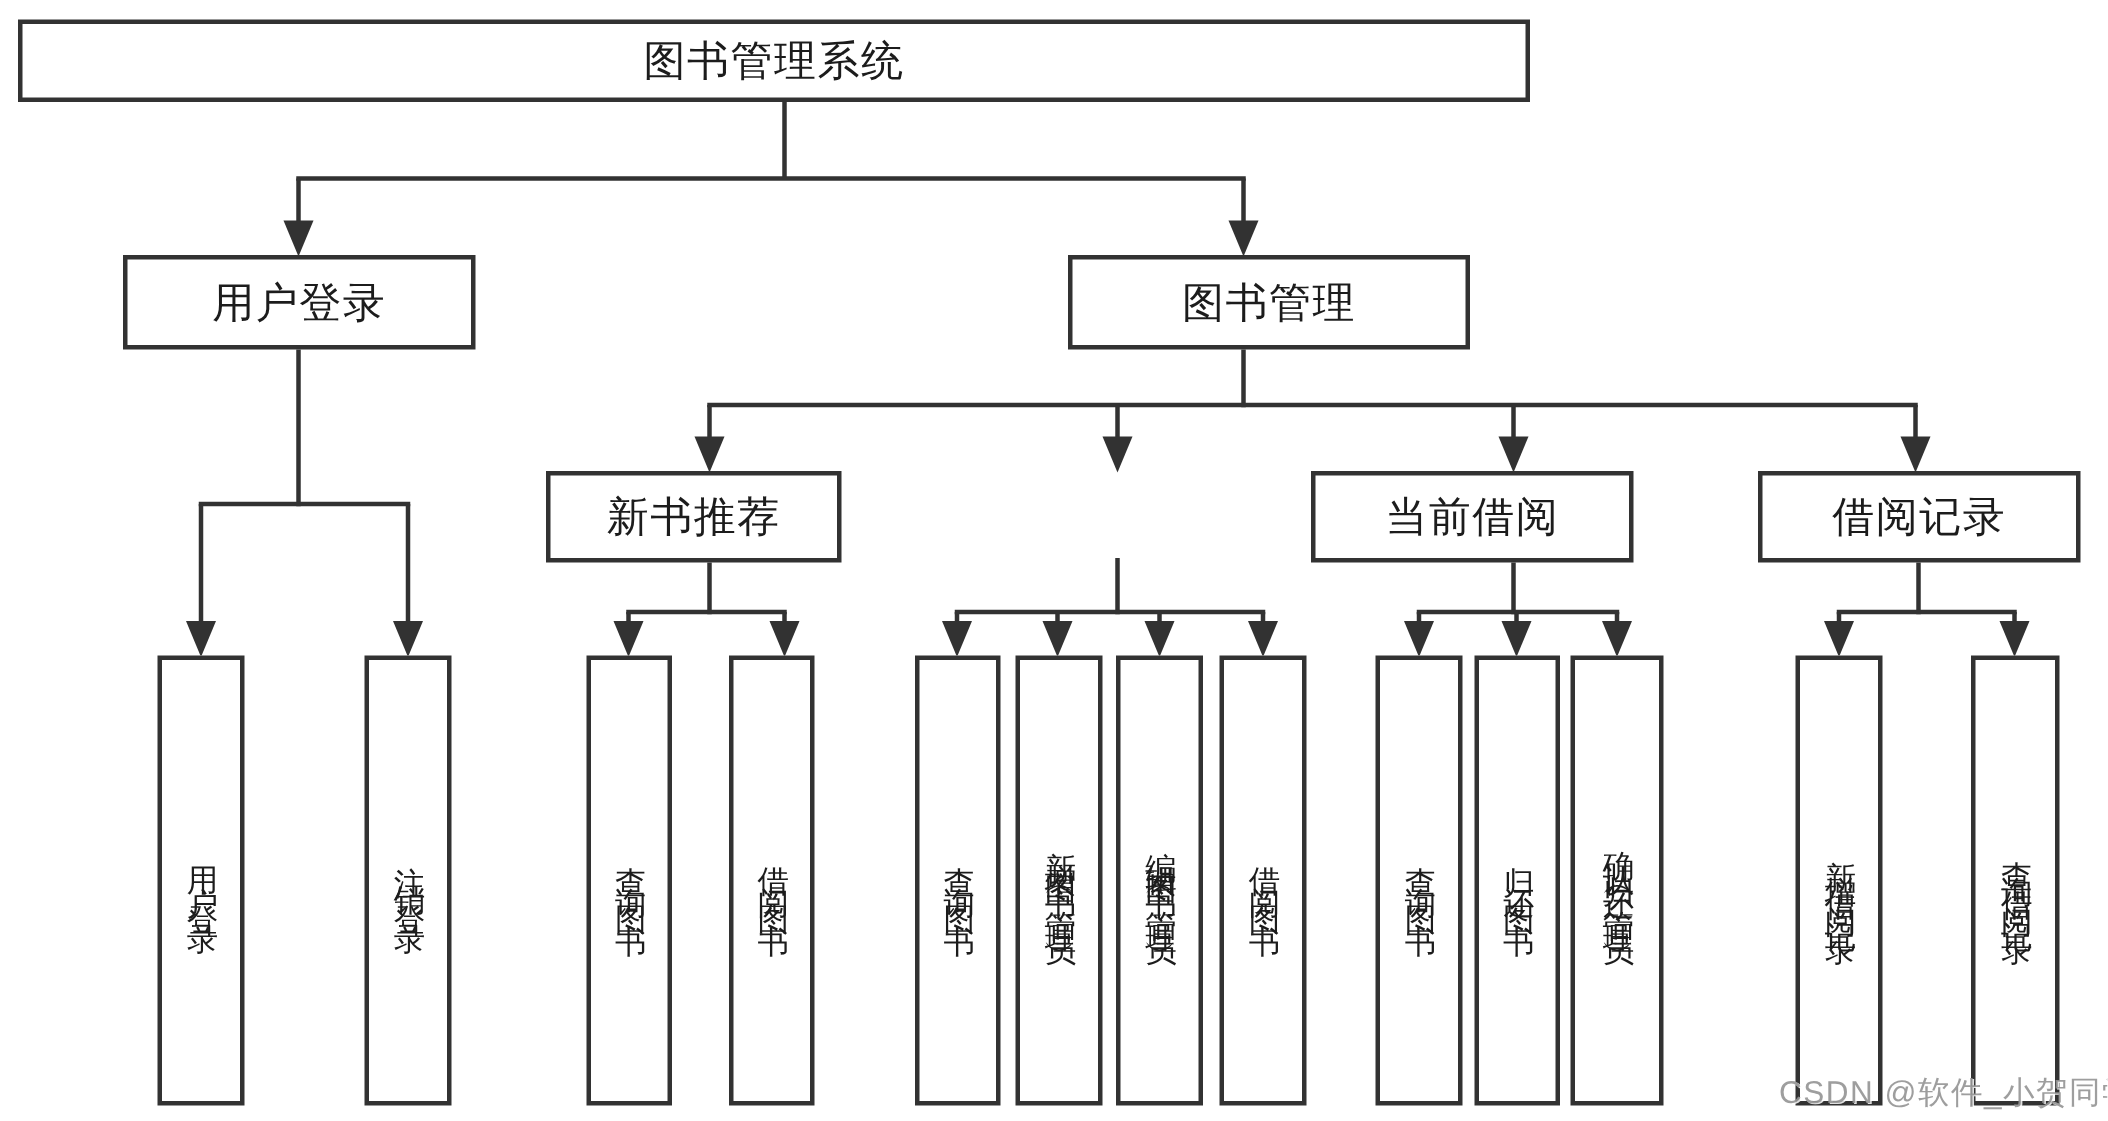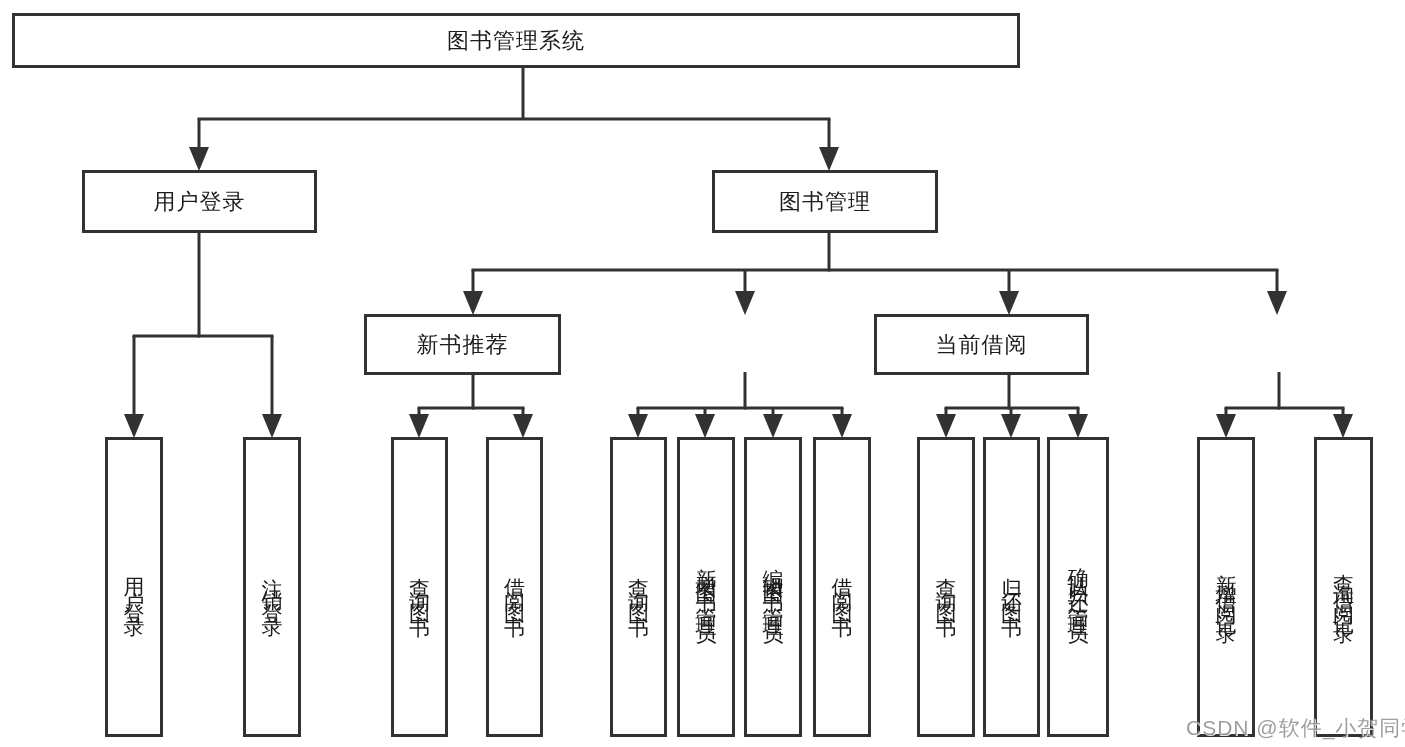--- a/index.html
+++ b/index.html
@@ -14,21 +14,21 @@
   .box{
     position:absolute;
     box-sizing:border-box;
     background:#ffffff;
     border:3px solid #323232;
     color:#1c1c1c;
     display:flex;
     align-items:center;
     justify-content:center;
     z-index:2;
-    font-size:22px;
+    font-size:28px;
     letter-spacing:1px;
     white-space:nowrap;
   }
   .vert{
     writing-mode:vertical-rl;
     text-orientation:mixed;
     font-size:21px;
     letter-spacing:13px;
     white-space:normal;
   }
@@ -112,24 +112,25 @@
       <path d="M1011 438 L1001 414 L1021 414 Z"></path>
       <path d="M1078 438 L1068 414 L1088 414 Z"></path>
       <path d="M1226 438 L1216 414 L1236 414 Z"></path>
       <path d="M1343 438 L1333 414 L1353 414 Z"></path>
     </g>
   </svg>
 
   <div class="box" style="left:12px;top:13px;width:1008px;height:55px">图书管理系统</div>
 
   <div class="box" style="left:82px;top:170px;width:235px;height:63px">用户登录</div>
-  <div class="box" style="left:712px;top:170px;width:226px;height:63px">图书管理</div>
+  <div class="box" style="left:712px;top:170px;width:268px;height:63px">图书管理</div>
 
   <div class="box" style="left:364px;top:314px;width:197px;height:61px">新书推荐</div>
   <div class="box" style="left:874px;top:314px;width:215px;height:61px">当前借阅</div>
+  <div class="box" style="left:1172px;top:314px;width:215px;height:61px">借阅记录</div>
 
   <div class="box vert" style="left:105px;top:437px;width:58px;height:300px">用户登录</div>
   <div class="box vert" style="left:243px;top:437px;width:58px;height:300px">注销登录</div>
 
   <div class="box vert" style="left:391px;top:437px;width:57px;height:300px">查询图书</div>
   <div class="box vert" style="left:486px;top:437px;width:57px;height:300px">借阅图书</div>
 
   <div class="box vert" style="left:610px;top:437px;width:57px;height:300px">查询图书</div>
   <div class="box vert long" style="left:677px;top:437px;width:58px;height:300px">新增图书（管理员）</div>
   <div class="box vert long" style="left:744px;top:437px;width:58px;height:300px">编辑图书（管理员）</div>

